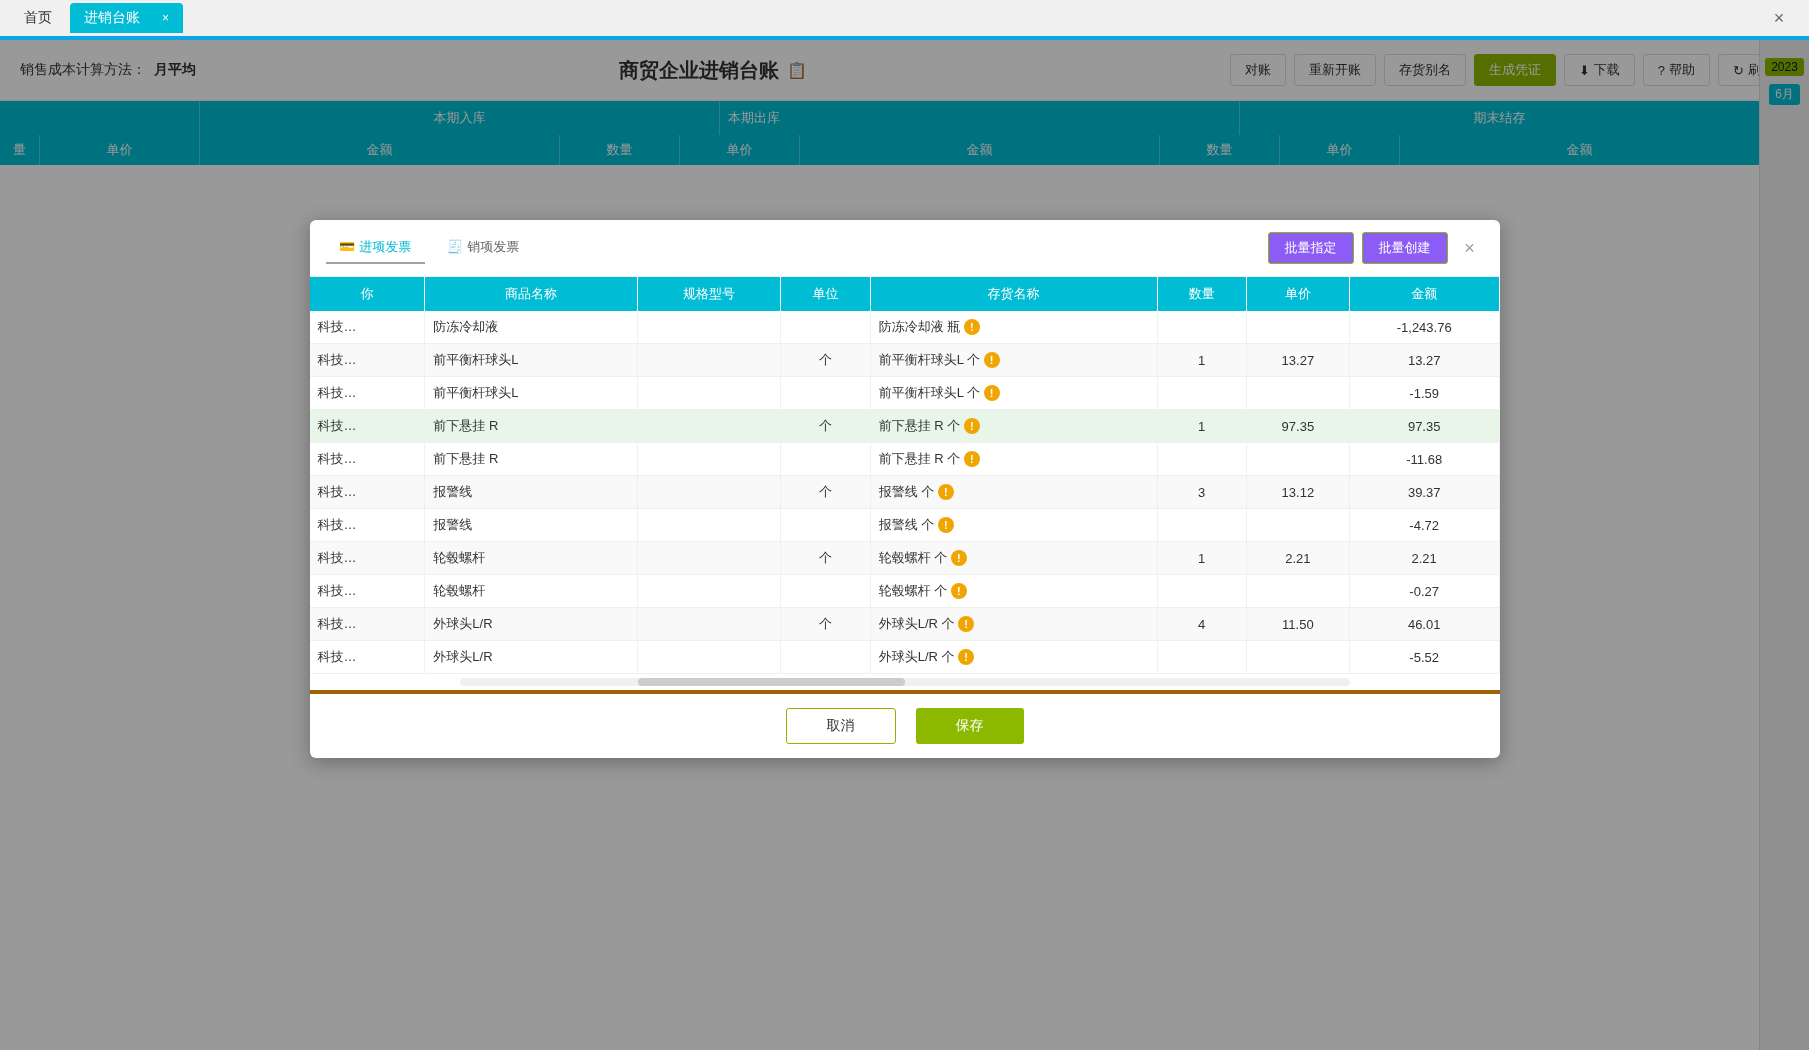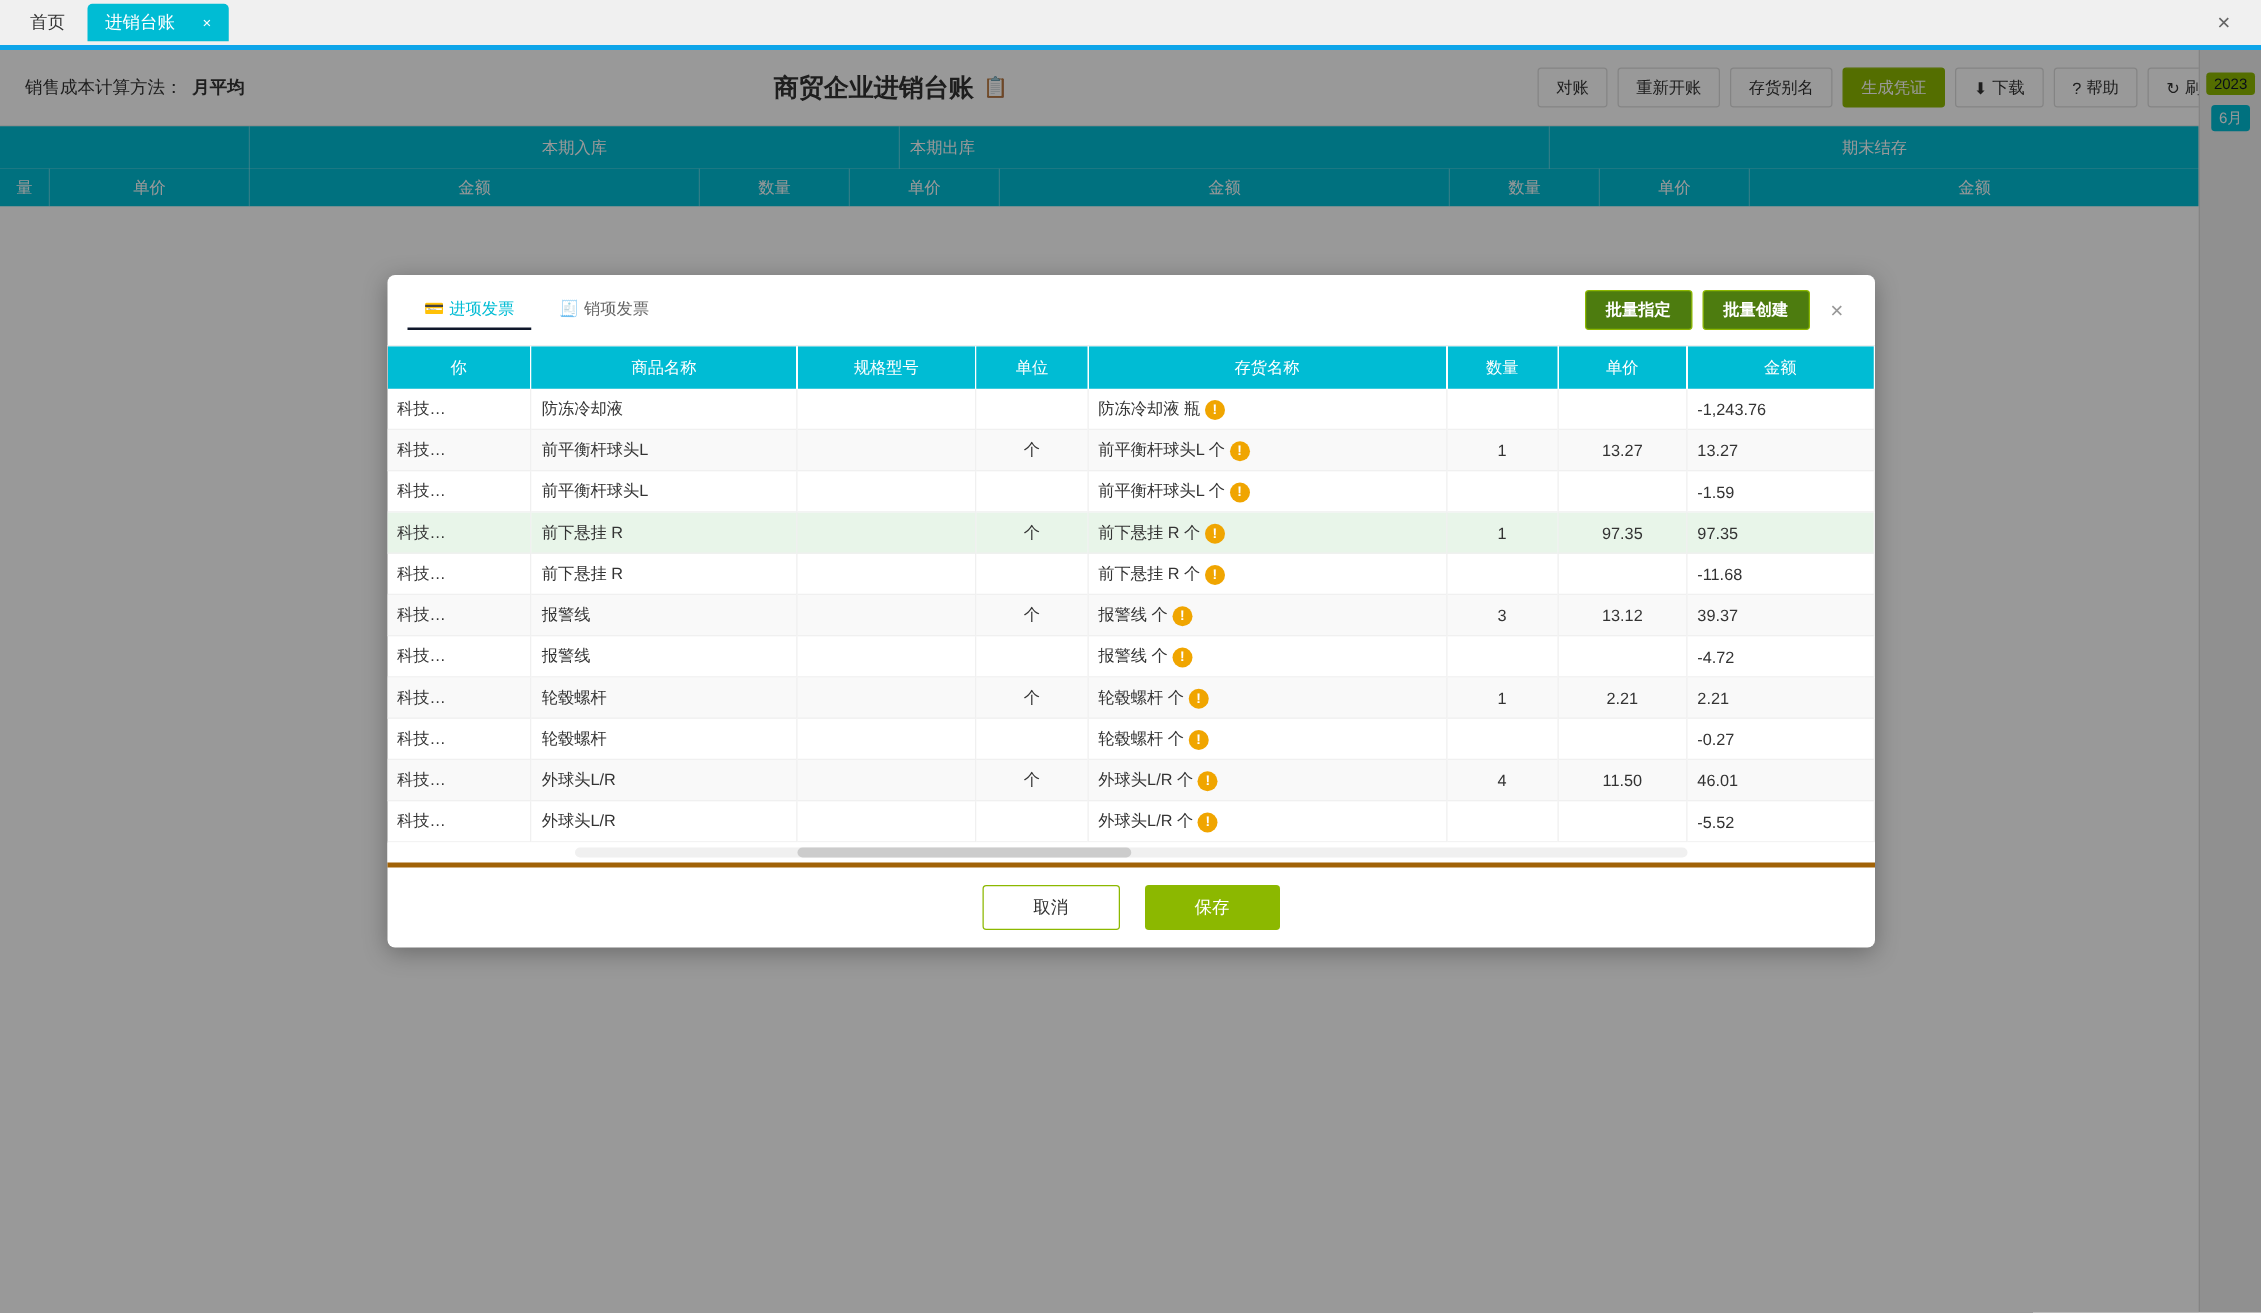--- a/index.html
+++ b/index.html
@@ -60,42 +60,42 @@
       box-shadow: 0 4px 20px rgba(0,0,0,0.3); display: flex; flex-direction: column;
     }
     .modal-header {
       display: flex; align-items: center; padding: 12px 16px; border-bottom: 1px solid #eee;
       gap: 8px;
     }
     .modal-tab {
       padding: 6px 14px; cursor: pointer; font-size: 13px; border: none; background: none;
       color: #666; border-bottom: 2px solid transparent;
     }
-    .modal-tab.active { color: #00bcd4; border-bottom: 2px solid #0f172a; }
+    .modal-tab.active { color: #00bcd4; border-bottom: 2px solid #a3a3a3; }
     .modal-actions { margin-left: auto; display: flex; gap: 8px; }
-    .btn-batch { padding: 6px 16px; border-radius: 3px; cursor: pointer; font-size: 13px; border: 1px solid #8cb800; background: #4d7c0f; color: #fff; font-weight: bold; }
+    .btn-batch { padding: 6px 16px; border-radius: 3px; cursor: pointer; font-size: 13px; border: 1px solid #8cb800; background: #8b5cf6; color: #fff; }
     .modal-close {
       width: 28px; height: 28px; display: flex; align-items: center; justify-content: center;
       cursor: pointer; color: #999; font-size: 18px;
     }
 
     
     .modal-table { flex: 1; overflow-y: auto; overflow-x: auto; }
     .modal-table table { width: 100%; border-collapse: collapse; min-width: 900px; }
     .modal-table thead th {
       background: #00bcd4; color: #fff; padding: 8px 8px; text-align: center;
       font-weight: normal; font-size: 13px; border-right: 1px solid rgba(255,255,255,0.3);
       position: sticky; top: 0; z-index: 2;
     }
     .modal-table tbody tr { border-bottom: 1px solid #f0f0f0; }
     .modal-table tbody tr:nth-child(even) { background: #f9f9f9; }
     .modal-table tbody tr.highlighted { background: #e8f5e9; }
     .modal-table tbody td { padding: 7px 8px; text-align: center; font-size: 13px; color: #333; border-right: 1px solid #f0f0f0; }
     .modal-table tbody td.left { text-align: left; }
-    .modal-table tbody td.right { text-align: left; }
+    .modal-table tbody td.right { text-align: center; }
 
     .warn-icon {
       display: inline-block; width: 16px; height: 16px; background: #f0a500;
       border-radius: 50%; color: #fff; font-size: 11px; font-weight: bold;
       line-height: 16px; text-align: center;
     }
 
     
     .modal-footer {
       display: flex; justify-content: center; gap: 20px; padding: 14px 0;

